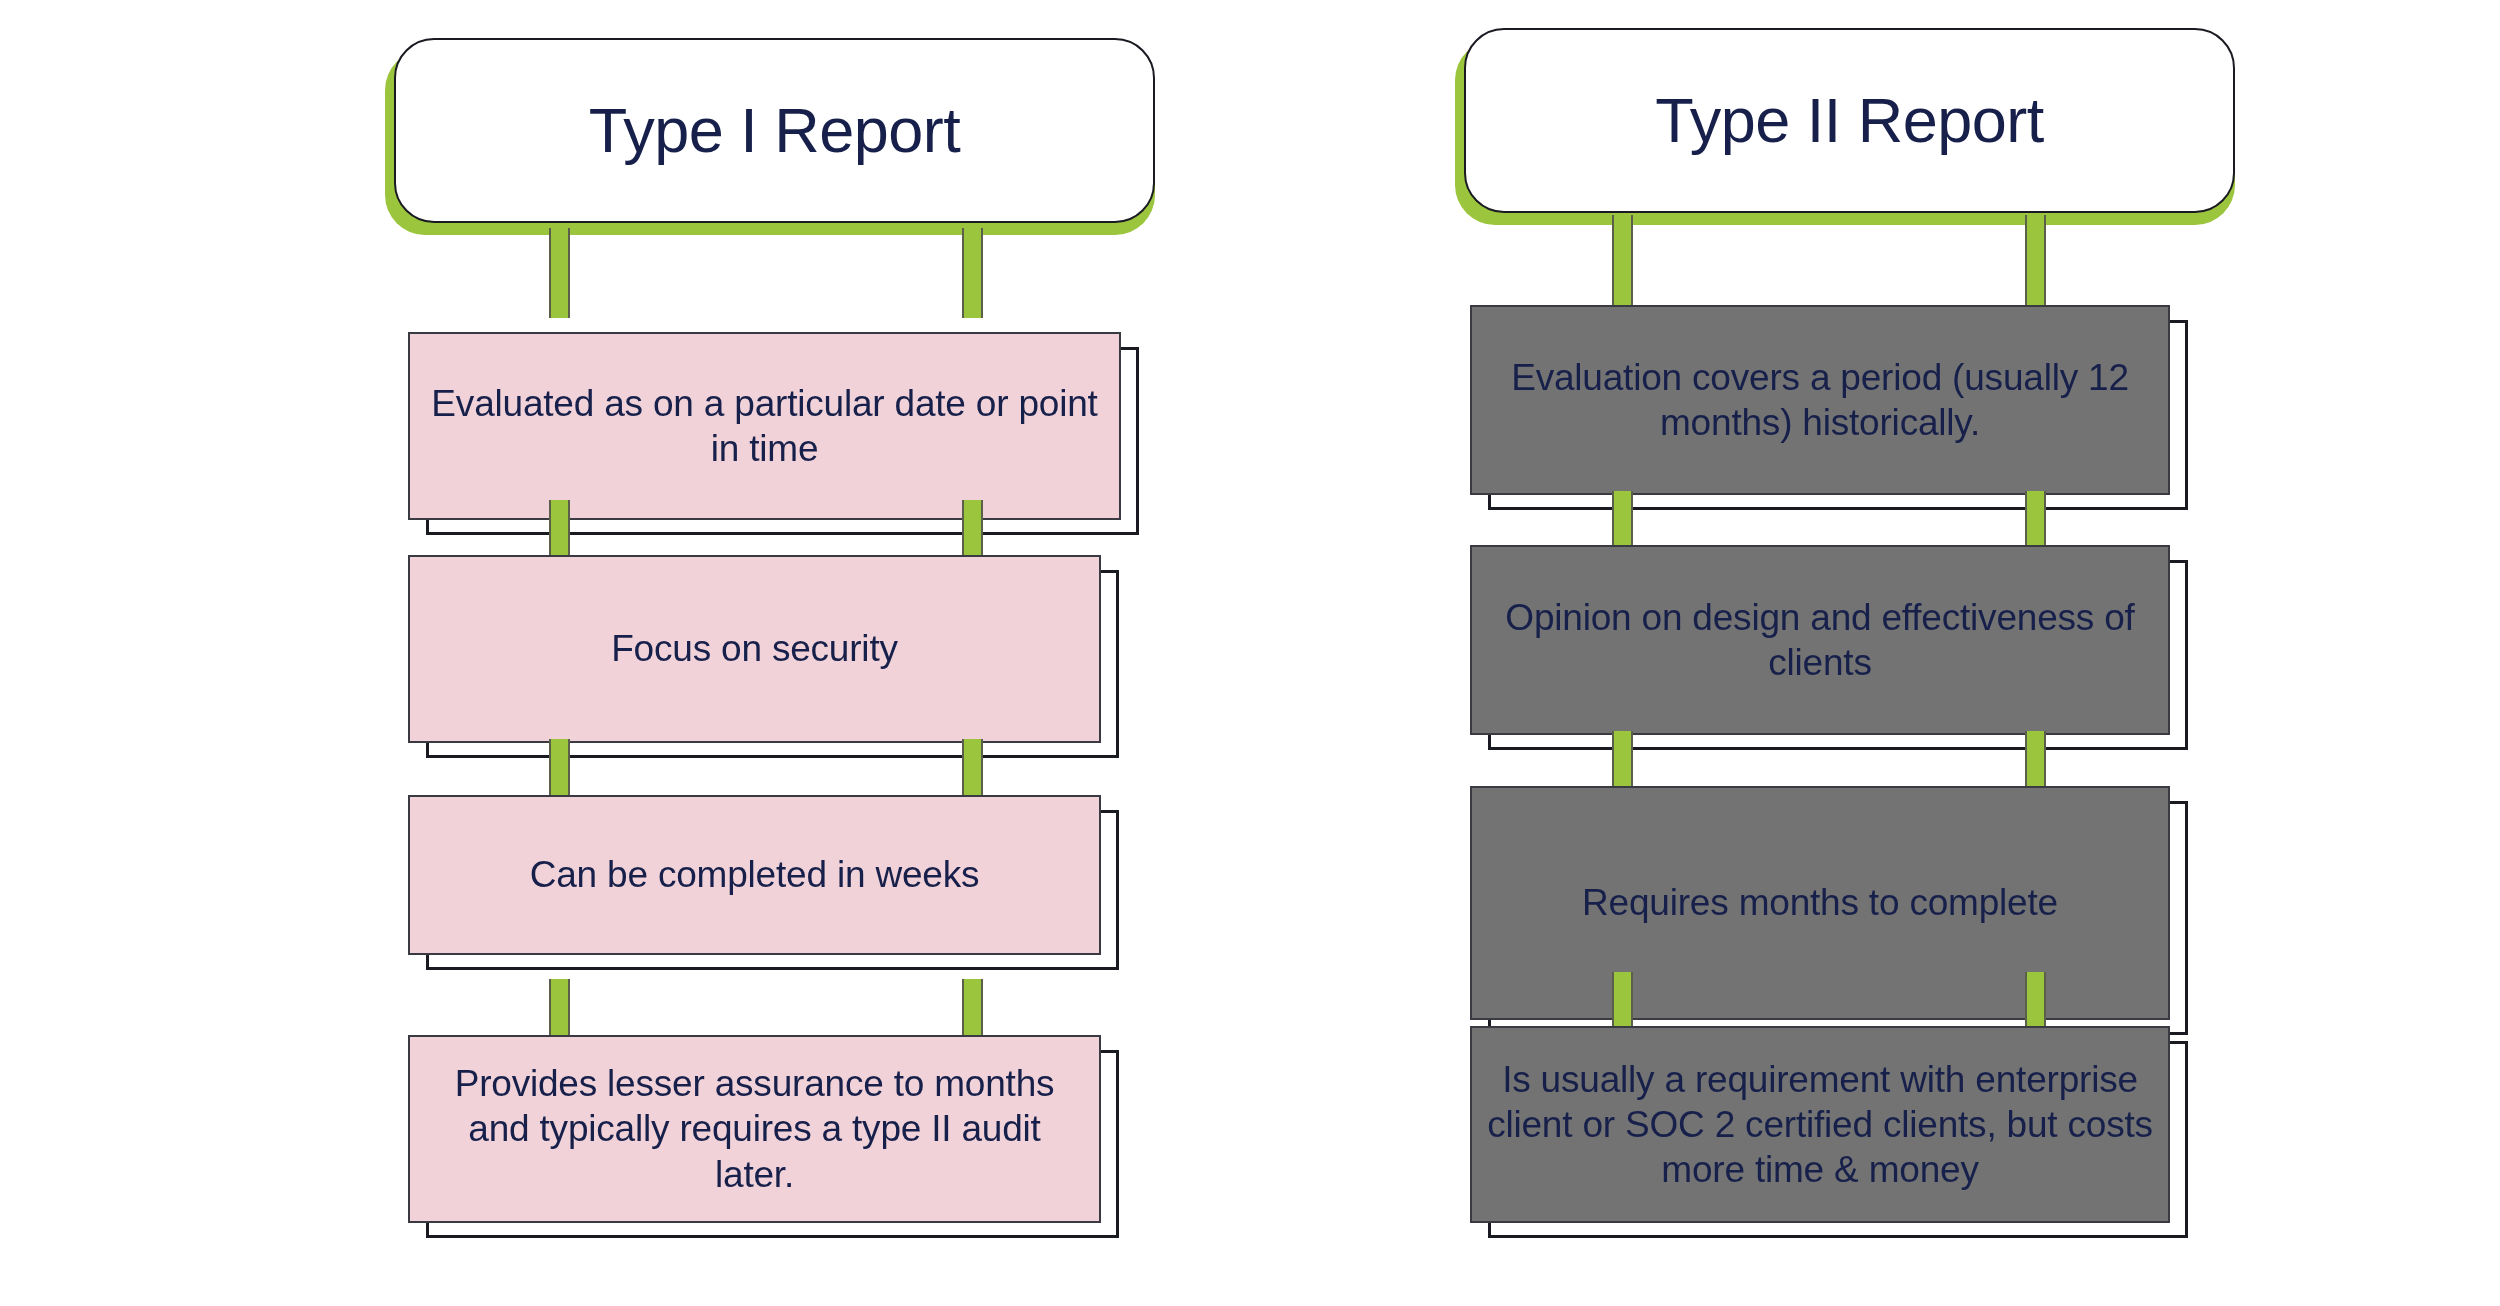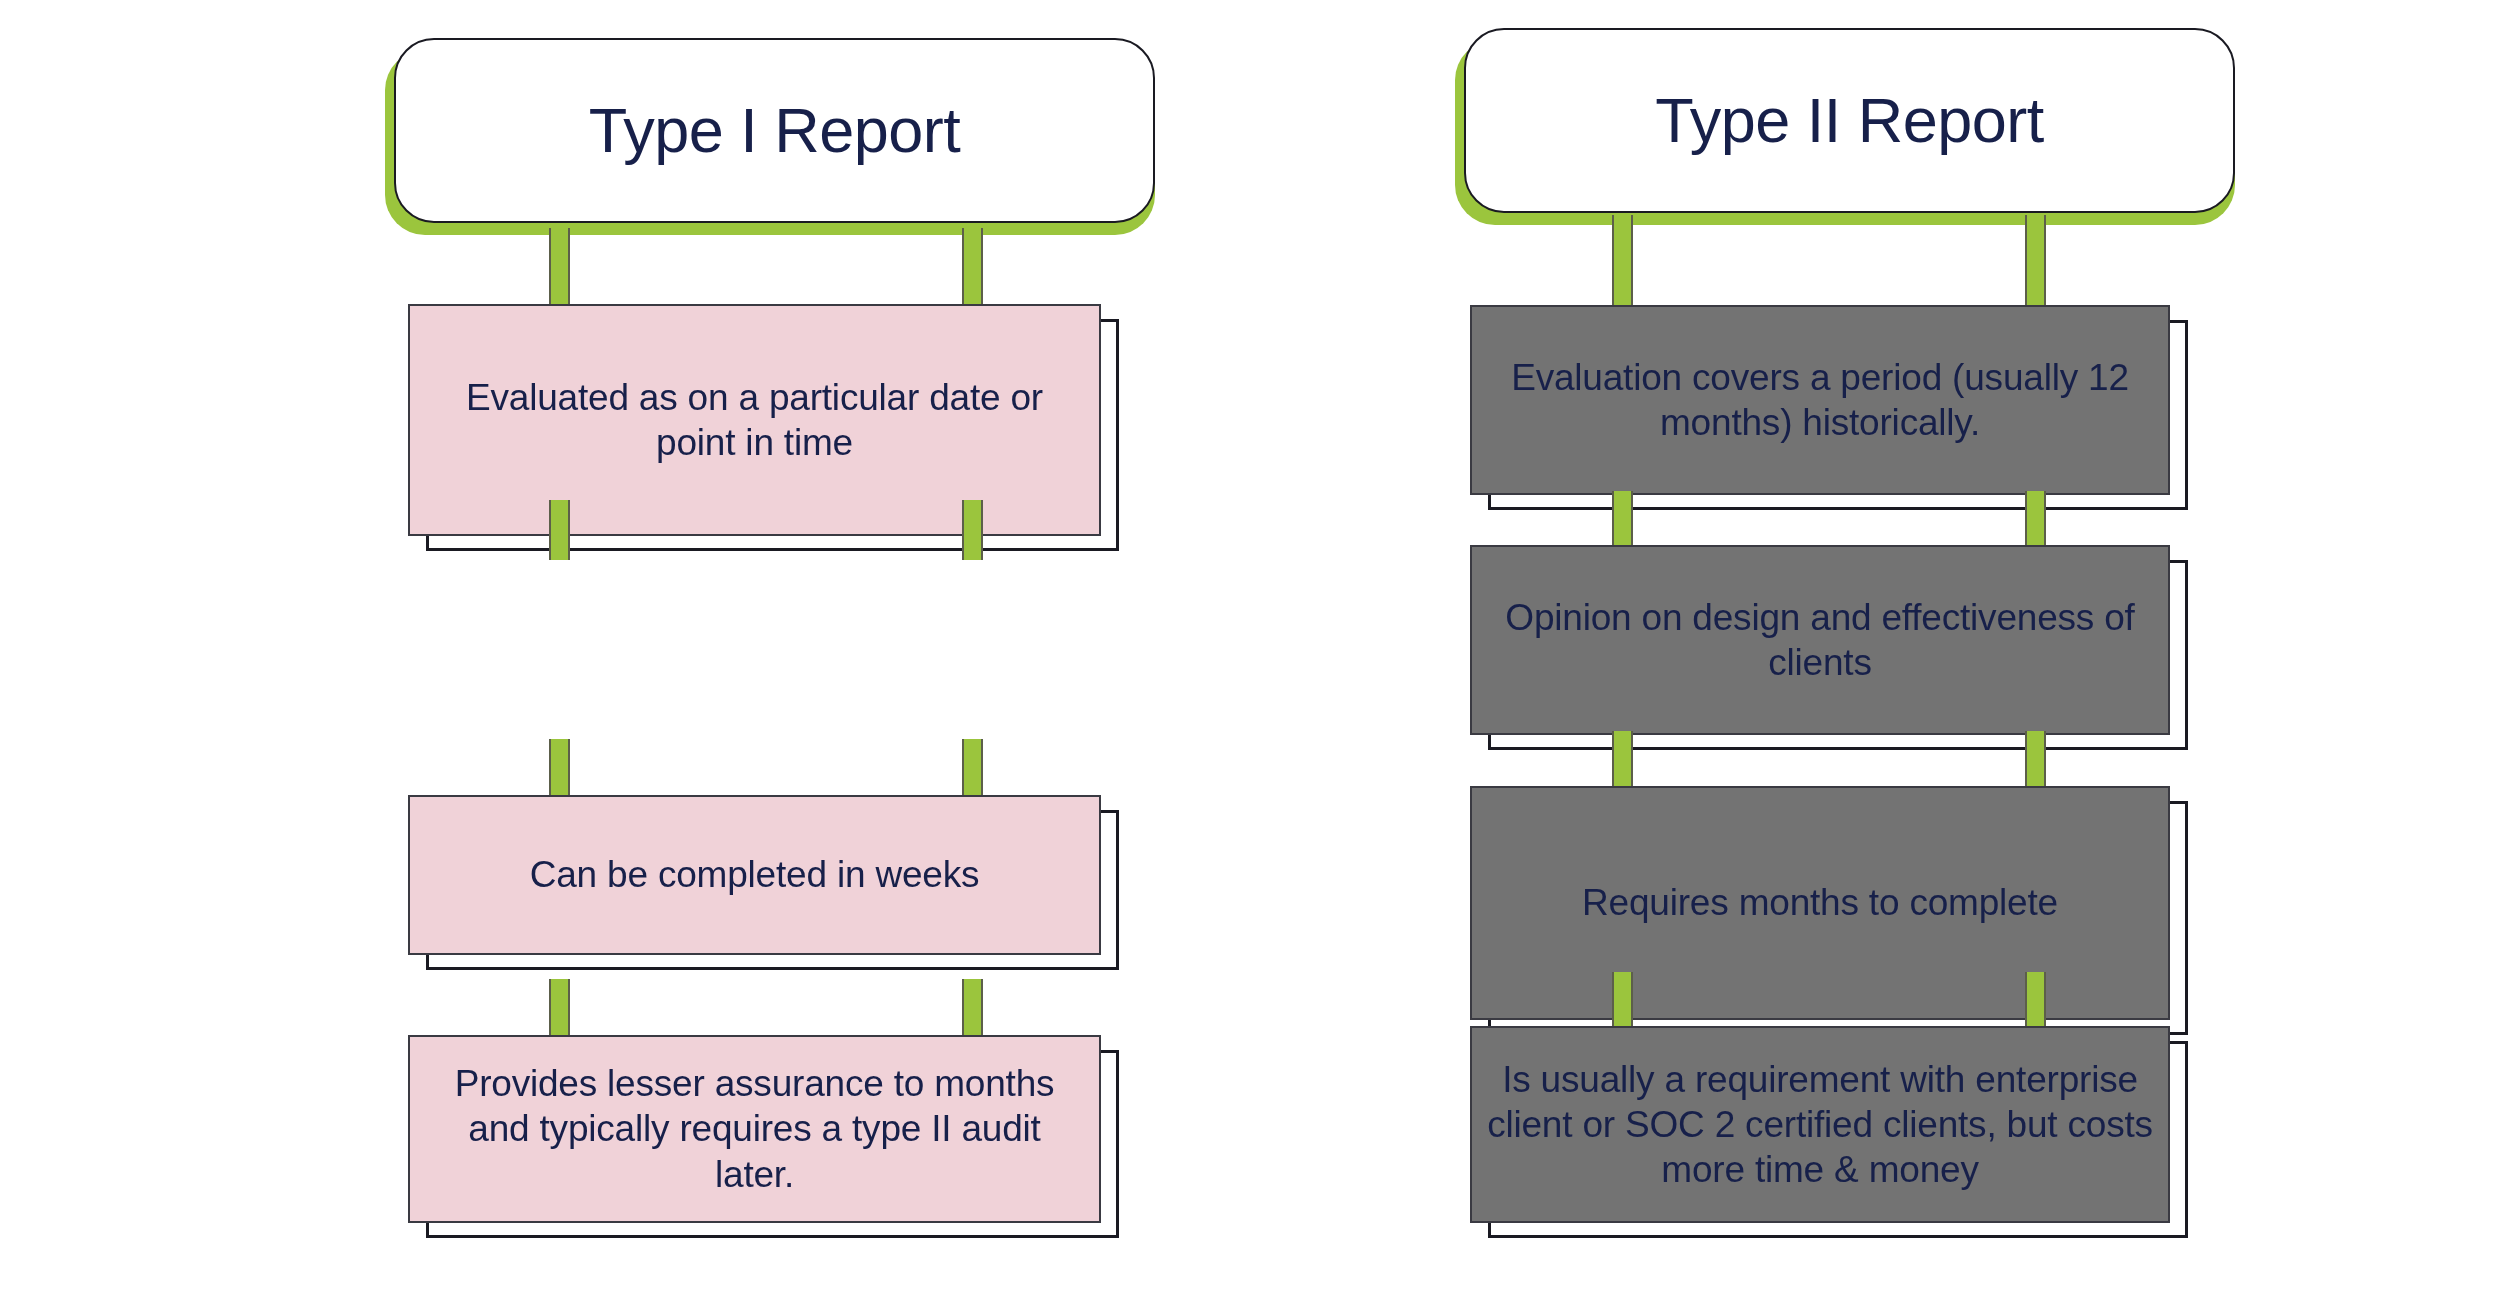--- a/index.html
+++ b/index.html
@@ -138,30 +138,36 @@
     <div class="header-wrap">
       <div class="header-shadow"></div>
       <div class="header-card">
         <span class="header-title">Type I Report</span>
       </div>
     </div>
 
     <div class="stem" style="left:179px; top:228px; height:90px;"></div>
     <div class="stem" style="left:592px; top:228px; height:90px;"></div>
 
-    <div class="item" style="top:304px; height:232px;">
+    <div class="item" style="top:332px; height:188px;padding-left:20px;">
       <div class="item-shadow"></div>
       <div class="item-face pink">
         <span class="item-text">Evaluated as on a particular date or point in time</span>
       </div>
     </div>
 
     <div class="stem" style="left:179px; top:500px; height:60px;"></div>
     <div class="stem" style="left:592px; top:500px; height:60px;"></div>
 
+    <div class="item" style="top:555px; height:188px;">
+      <div class="item-shadow"></div>
+      <div class="item-face pink">
+        <span class="item-text">Focus on security</span>
+      </div>
+    </div>
 
     <div class="stem" style="left:179px; top:739px; height:60px;"></div>
     <div class="stem" style="left:592px; top:739px; height:60px;"></div>
 
     <div class="item" style="top:795px; height:160px;">
       <div class="item-shadow"></div>
       <div class="item-face pink">
         <span class="item-text">Can be completed in weeks</span>
       </div>
     </div>

